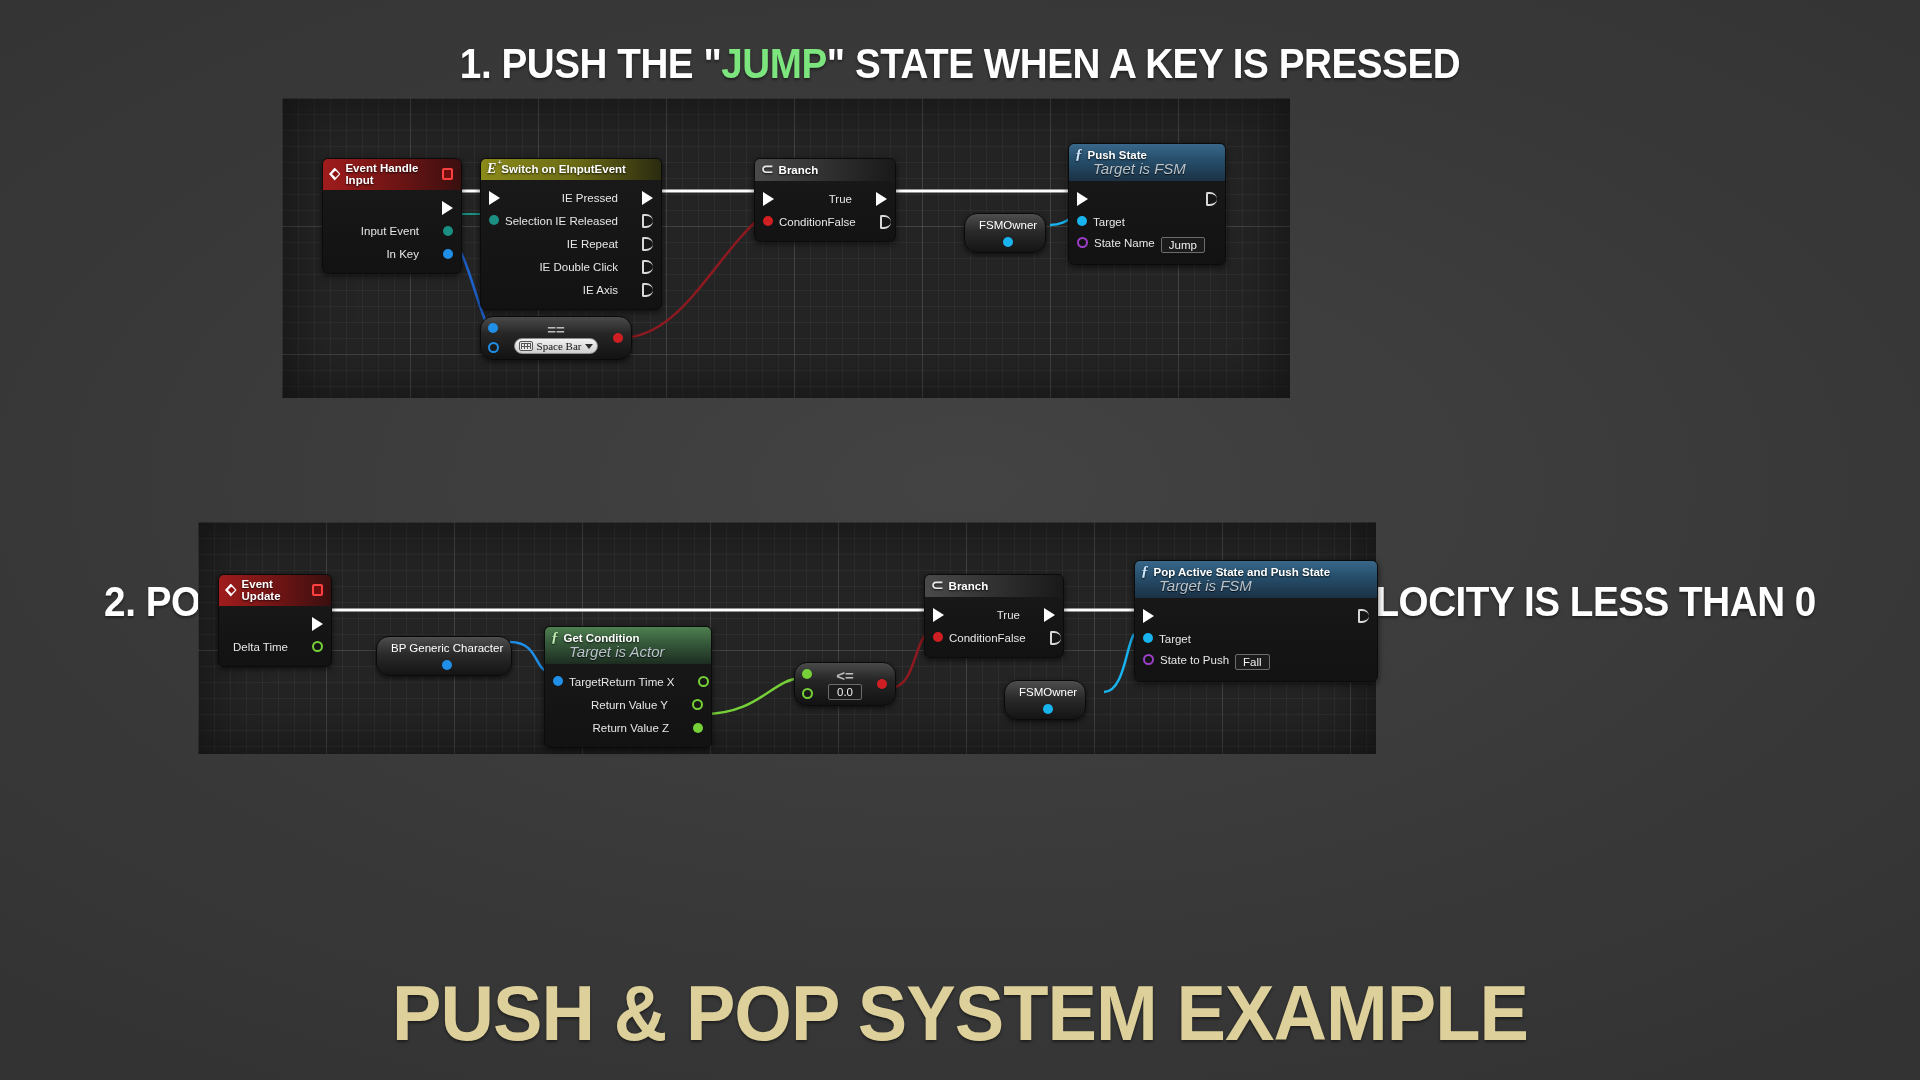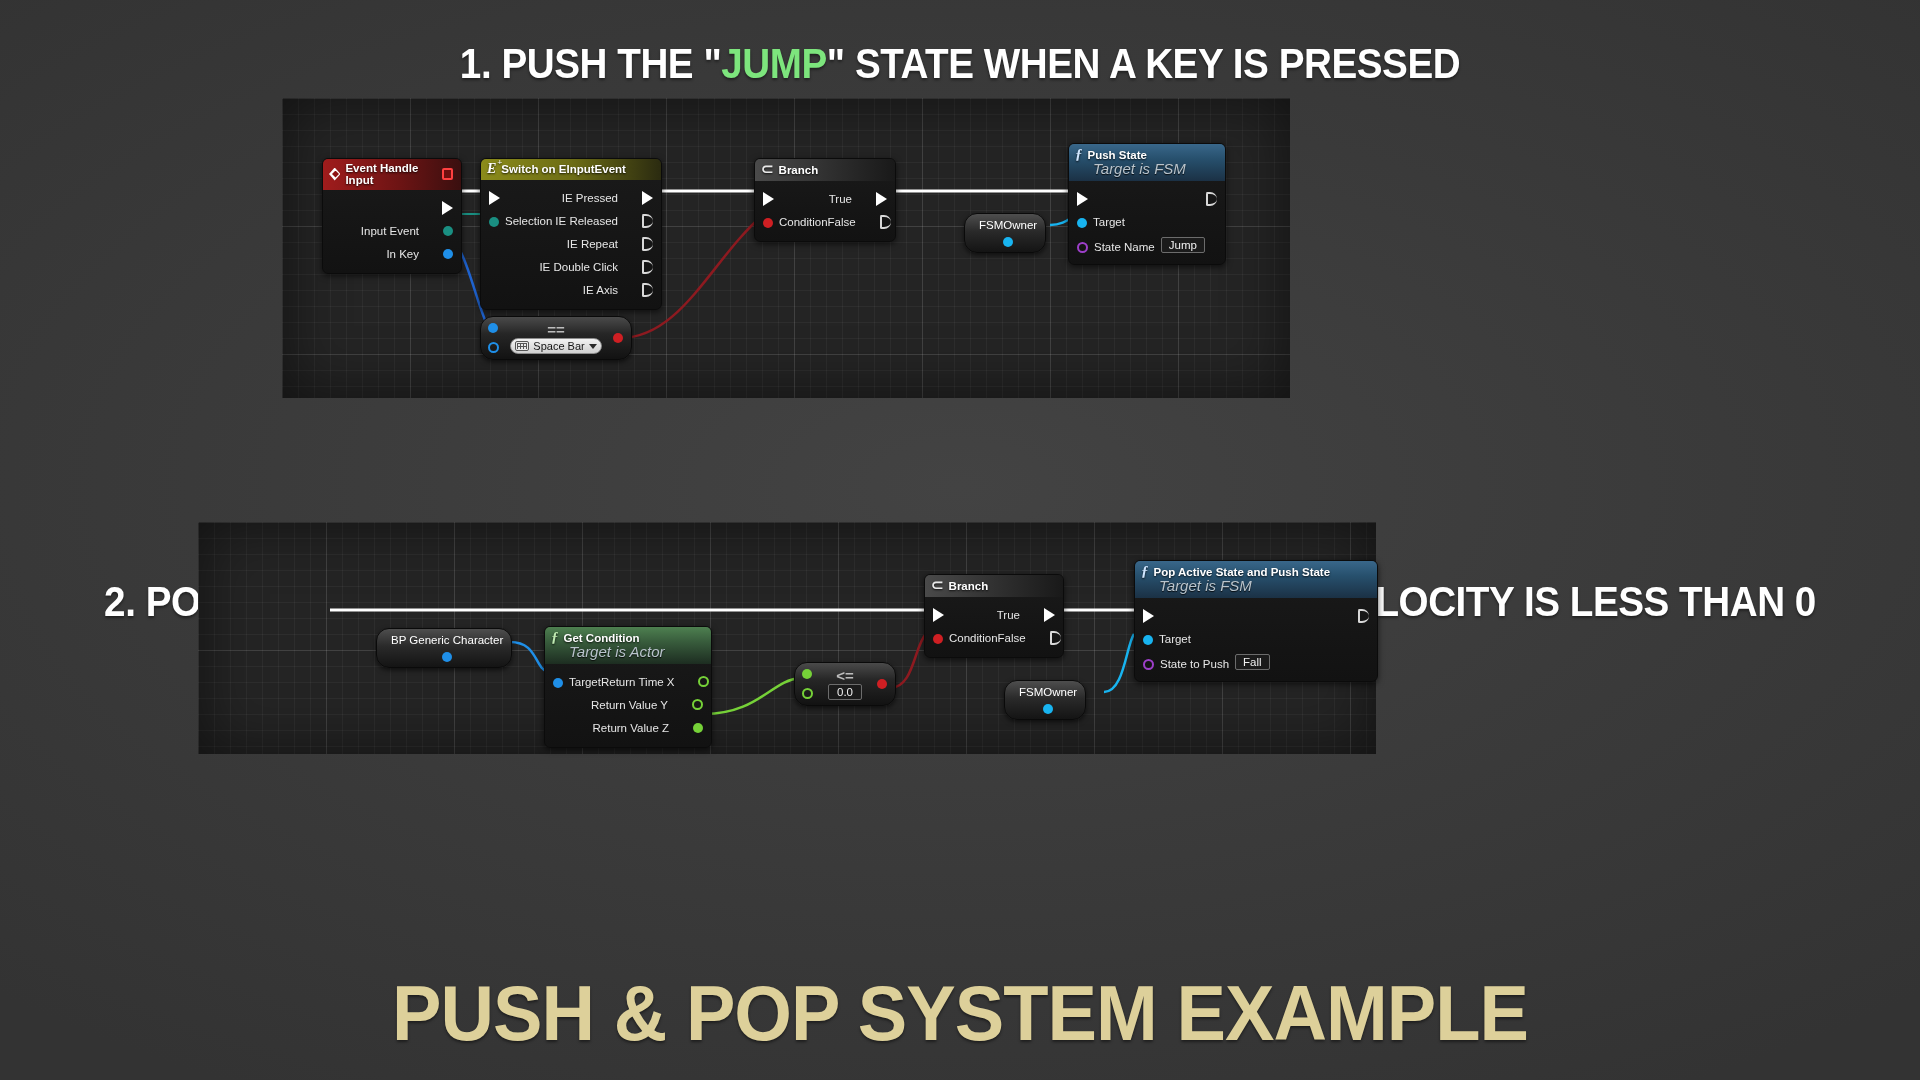--- a/index.html
+++ b/index.html
@@ -76,21 +76,21 @@
   .head-olive  { background: linear-gradient(to right, #8b8b1a 0%, #6d6d16 50%, #2b2b10 100%); }
   .head-gray   { background: linear-gradient(to right, #4a4a4a 0%, #2c2c2c 60%, #191919 100%); }
   .head-blue   { background: linear-gradient(to right, #3f7496 0%, #2b5370 55%, #1b3145 100%); }
   .head-green  { background: linear-gradient(to right, #4b7e4b 0%, #33563a 55%, #1c2a20 100%); }
   .head-sub { font-style: italic; font-weight: normal; font-size: 15px; color: #b9c4cc; padding: 0 8px 4px 24px; margin-top: -3px; text-shadow: 0 1px 1px rgba(0,0,0,.8); }
   .head-blue-wrap { background: linear-gradient(to bottom, #39678a 0%, #27506d 40%, #1b3145 100%); border-radius: 5px 5px 0 0; }
   .head-green-wrap { background: linear-gradient(to bottom, #4e8050 0%, #385c3c 40%, #1d2d21 100%); border-radius: 5px 5px 0 0; }
 
   .node-body { padding: 6px 0 8px 0; position: relative; }
   .row { display: flex; align-items: center; height: 23px; padding: 0 8px; position: relative; }
-  .row .left  { display: flex; align-items: flex-end; gap: 6px; }
+  .row .left  { display: flex; align-items: flex-start; gap: 6px; }
   .row .right { display: flex; align-items: center; gap: 24px; margin-left: auto; }
   .lbl { color: #e6e6e6; font-size: 11.5px; white-space: nowrap; }
 
   
   .exec { width: 0; height: 0; border-left: 11px solid #fff; border-top: 7px solid transparent; border-bottom: 7px solid transparent; }
   .exec-o { width: 11px; height: 14px; position: relative; }
   .exec-o::after {
     content: ""; position: absolute; inset: 0;
     border-left: 2px solid #d8d8d8; border-top: 2px solid #d8d8d8; border-bottom: 2px solid #d8d8d8;
     border-right: 0; border-radius: 2px 8px 8px 2px;
@@ -152,21 +152,21 @@
   }
   .kbd-icon::before {
     content: ""; position: absolute; inset: 1px;
     background-image: linear-gradient(to right, #555 1px, transparent 1px), linear-gradient(to bottom, #555 1px, transparent 1px);
     background-size: 3px 3px;
   }
   .keysel {
     display: flex; align-items: center; gap: 4px;
     background: linear-gradient(to bottom, #f2f2f2, #cfcfcf);
     border: 1px solid #8d8d8d; border-radius: 8px; padding: 1px 4px;
-    color: #151515; font-size: 11px;
+    color: #151515; font-size: 11px; font-family: Liberation Serif, serif;
   }
   .caret { width: 0; height: 0; border-left: 4px solid transparent; border-right: 4px solid transparent; border-top: 5px solid #2a2a2a; }
 </style>
 </head>
 <body>
 
 <div id="root">
 
   <div class="banner" id="title-1"><span>1. PUSH THE "</span><span class="hl">JUMP</span><span>" STATE WHEN A KEY IS PRESSED</span></div>
 
@@ -359,22 +359,42 @@
 
       <path d="M506,192 C560,192 574,158 602,156" stroke="#76d138" stroke-width="2.5" fill="none"></path>
 
       <path d="M692,166 C716,166 716,124 728,112" stroke="#8d1a20" stroke-width="2.5" fill="none"></path>
 
       <path d="M862,88 L936,88" stroke="#ffffff" stroke-width="3" fill="none"></path>
 
       <path d="M906,170 C926,170 928,124 936,112" stroke="#18b4f0" stroke-width="2.5" fill="none"></path>
     </svg>
 
-
-    <div class="beannode" style="left:178px; top:106px;">
+    <div class="node" style="left:20px; top:52px; width:114px;">
+      <div class="node-head head-red">
+        <span class="icon-diamond"></span>
+        <span>Event Update</span>
+        <span class="stop-sq"></span>
+      </div>
+      <div class="node-body">
+        <div class="row">
+          <div class="right">
+              <span class="exec"></span>
+            </div>
+        </div>
+        <div class="row">
+          <div class="right">
+            <span class="lbl">Delta Time</span>
+            <span class="dot hollow pin-green"></span>
+          </div>
+        </div>
+      </div>
+    </div>
+
+    <div class="beannode" style="left:178px; top:114px;">
       <span>BP Generic Character</span>
       <span class="dot solid pin-blue"></span>
     </div>
 
     <div class="node" style="left:346px; top:104px; width:168px;">
       <div class="head-green-wrap">
         <div class="node-head head-green" style="background:none; padding-bottom:1px;">
           <span class="icon-fn green">ƒ</span>
           <span>Get Condition</span>
         </div>

